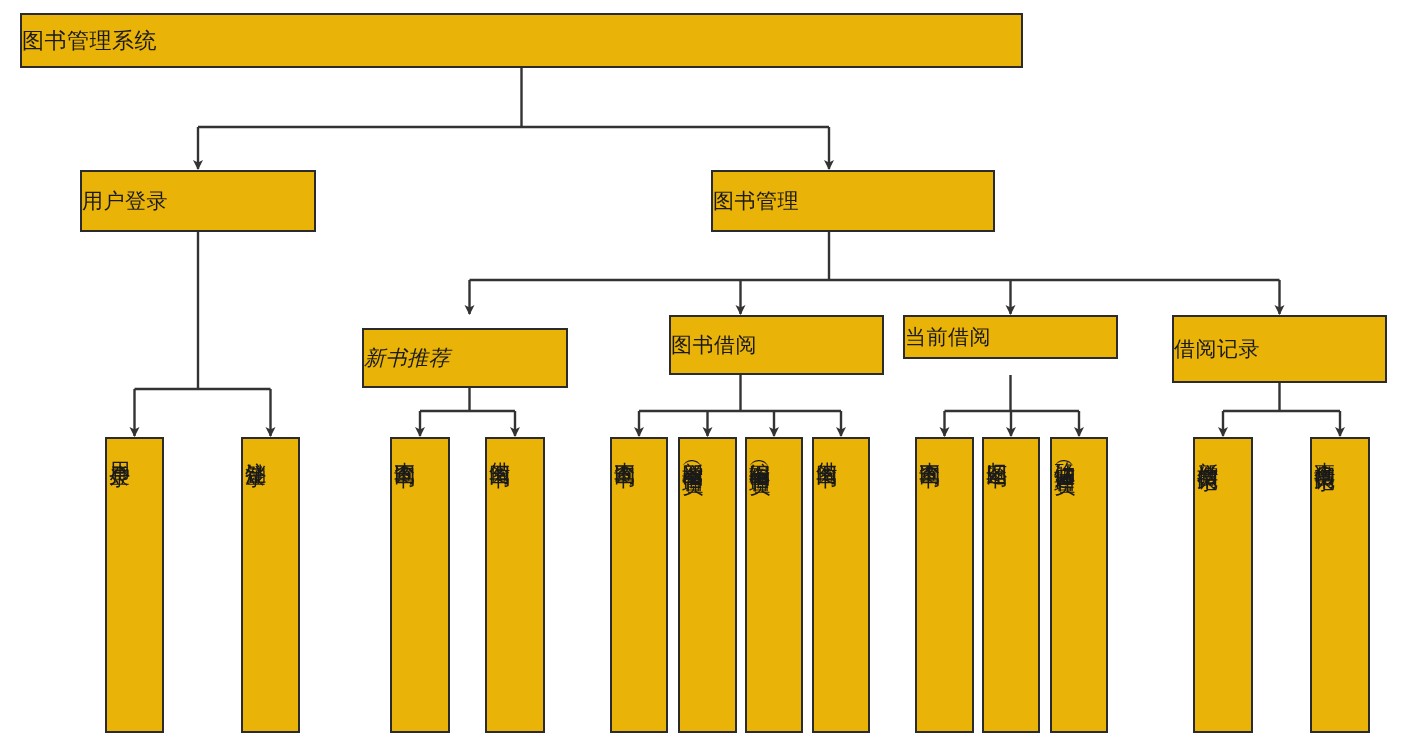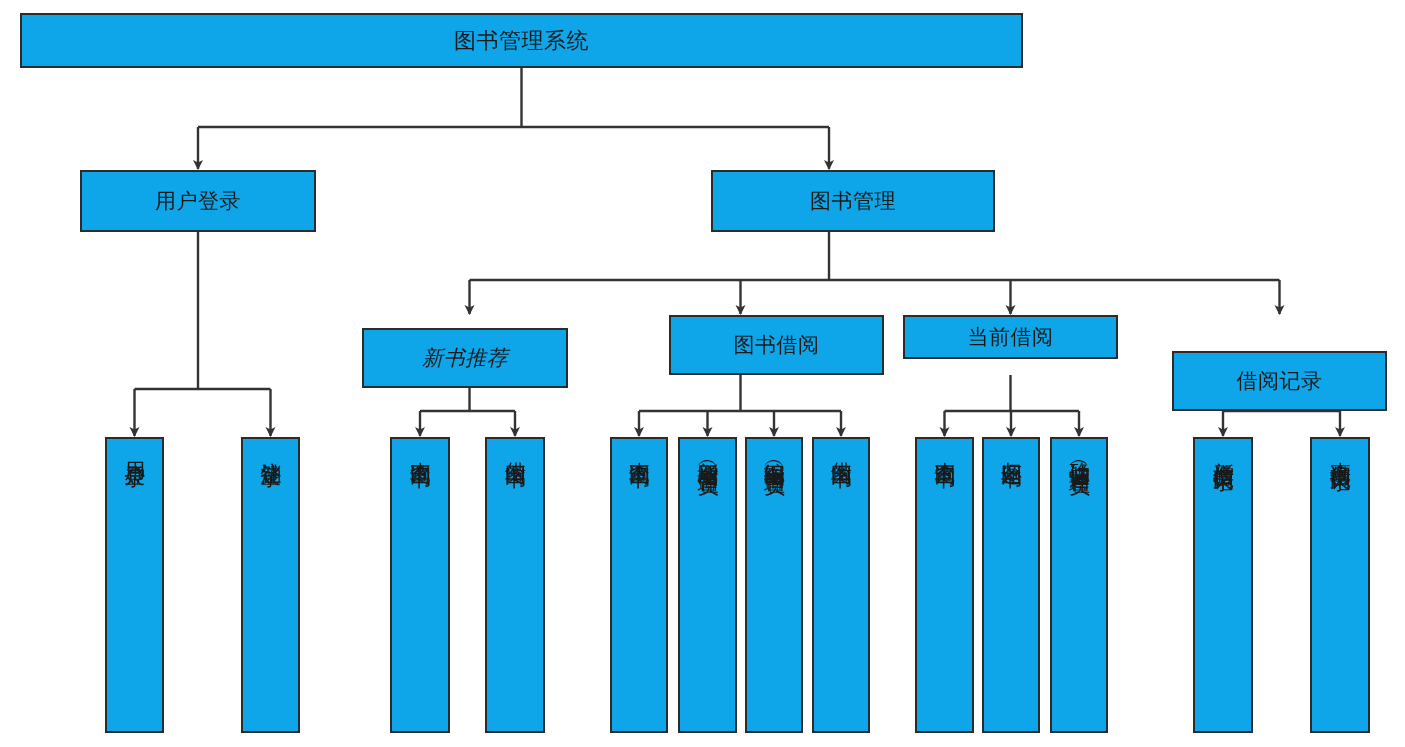--- a/index.html
+++ b/index.html
@@ -22,25 +22,25 @@
     position: absolute;
     left: 0;
     top: 0;
     width: 1405px;
     height: 747px;
     pointer-events: none;
   }
   .node {
     position: absolute;
     box-sizing: border-box;
-    background: #0ea5e9;
+    background: #eab308;
     border: 2px solid #2b2b2b;
     display: flex;
     align-items: center;
-    justify-content: center;
+    justify-content: flex-start;
     overflow: hidden;
   }
   .node-label {
     color: #1a1a1a;
     line-height: 1.18;
     text-align: center;
     white-space: nowrap;
   }
   .node.horizontal .node-label {
     writing-mode: horizontal-tb;
@@ -128,21 +128,21 @@
       </div>
       <div class="node horizontal" style="left: 362px; top: 328px; width: 206px; height: 60px; font-style: italic;">
         <span class="node-label">新书推荐</span>
       </div>
       <div class="node horizontal" style="left: 633px; top: 315px; width: 215px; height: 60px; margin-left: 36px;">
         <span class="node-label">图书借阅</span>
       </div>
       <div class="node horizontal" style="left: 903px; top: 315px; width: 215px; height: 44px;">
         <span class="node-label">当前借阅</span>
       </div>
-      <div class="node horizontal" style="left: 1172px; top: 315px; width: 215px; height: 60px; margin-top: 36px;">
+      <div class="node horizontal" style="left: 1172px; top: 315px; width: 215px; height: 68px;">
         <span class="node-label">借阅记录</span>
       </div>
       <div class="node vertical" style="left: 105px; top: 437px; width: 59px; height: 296px;">
         <span class="node-label">用户登录</span>
       </div>
       <div class="node vertical" style="left: 241px; top: 437px; width: 59px; height: 296px;">
         <span class="node-label">注销登录</span>
       </div>
       <div class="node vertical" style="left: 390px; top: 437px; width: 60px; height: 296px;">
         <span class="node-label">查询图书</span>

